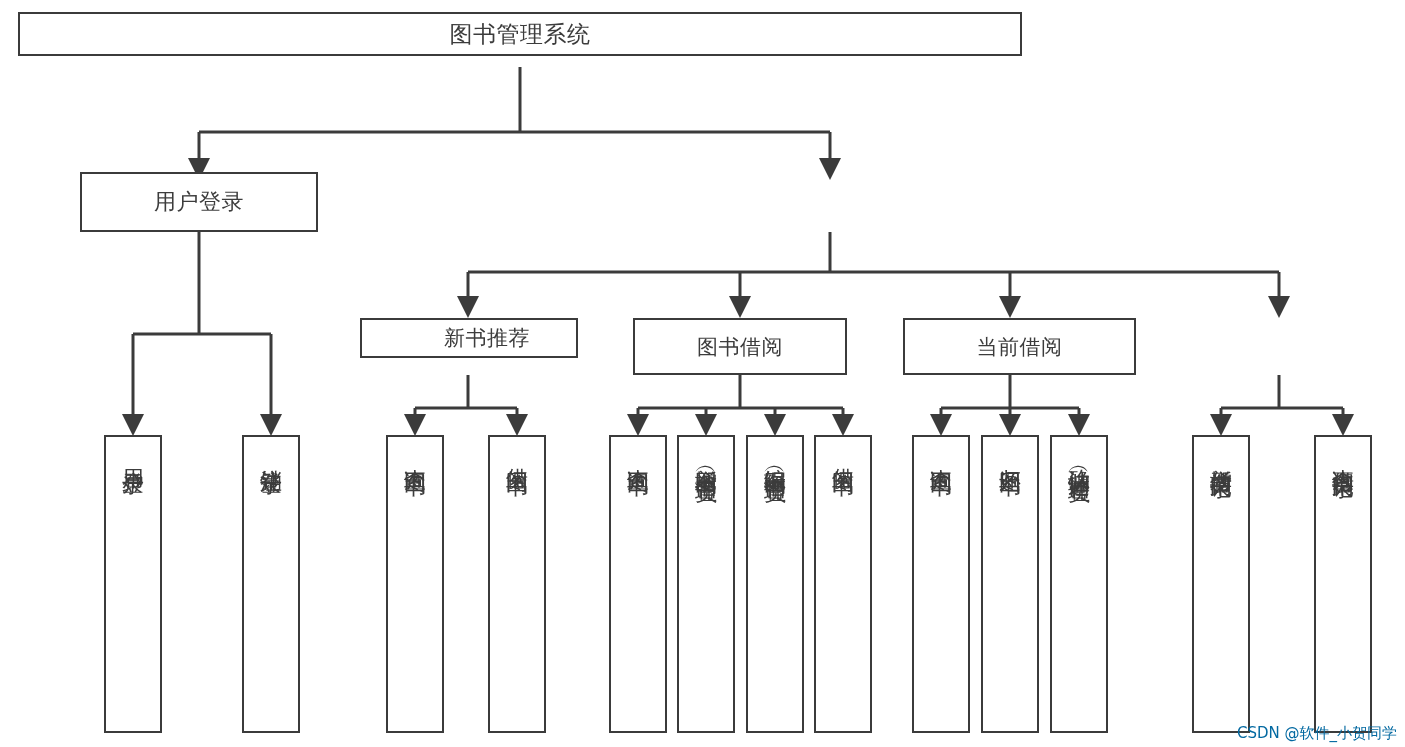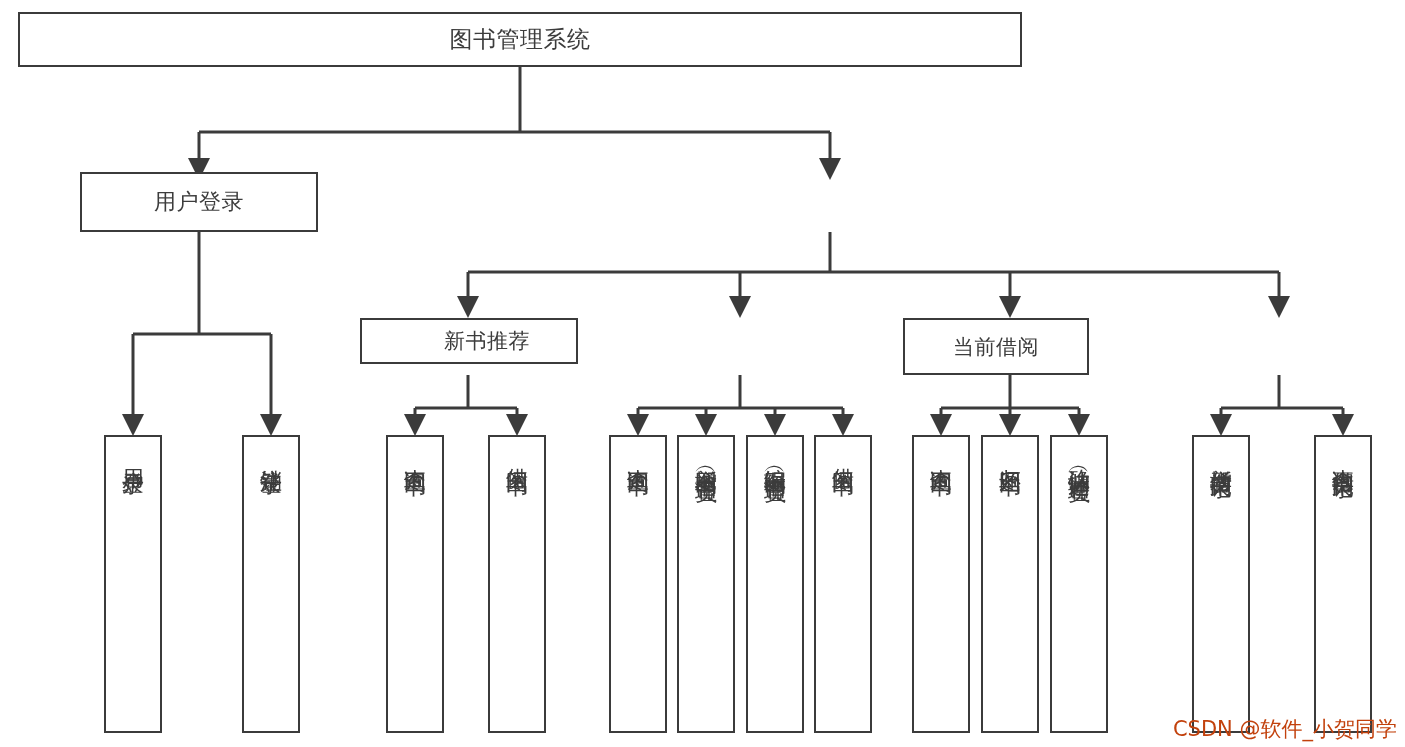--- a/index.html
+++ b/index.html
@@ -56,22 +56,22 @@
     left: 0;
     top: 0;
     width: 1405px;
     height: 747px;
     pointer-events: none;
   }
   .watermark {
     position: absolute;
     right: 8px;
     bottom: 4px;
-    font-size: 21px;
-    color: #c2410c;
+    font-size: 15px;
+    color: #0369a1;
     white-space: nowrap;
     font-family: "DejaVu Sans", "Liberation Sans", sans-serif;
   }
 </style>
 </head>
 <body>
 
 <div id="canvas">
 
   <svg class="edges" viewBox="0 0 1405 747" xmlns="http://www.w3.org/2000/svg">
@@ -146,35 +146,38 @@
 
       <path d="M 930 414 L 952 414 L 941 436 z"></path>
       <path d="M 999 414 L 1021 414 L 1010 436 z"></path>
       <path d="M 1068 414 L 1090 414 L 1079 436 z"></path>
 
       <path d="M 1210 414 L 1232 414 L 1221 436 z"></path>
       <path d="M 1332 414 L 1354 414 L 1343 436 z"></path>
     </g>
   </svg>
 
-  <div class="node root" style="left:18px; top:12px; width:1004px; height:55px;">
+  <div class="node root" style="left:18px; top:12px; width:1004px; height:44px;">
     <span class="node-label">图书管理系统</span>
   </div>
 
   <div class="node level1" style="left:80px; top:172px; width:238px; height:60px;">
     <span class="node-label">用户登录</span>
   </div>
 
 
-  <div class="node level2" style="left:360px; top:318px; width:218px; height:46px;padding-left:36px;">
+  <div class="node level2" style="left:360px; top:318px; width:218px; height:40px;padding-left:36px;">
     <span class="node-label">新书推荐</span>
   </div>
 
-
-  <div class="node level2" style="left:903px; top:318px; width:186px; height:57px;">
+  <div class="node level2" style="left:633px; top:318px; width:214px; height:57px;">
+    <span class="node-label">图书借阅</span>
+  </div>
+
+  <div class="node level2" style="left:903px; top:318px; width:233px; height:57px;">
     <span class="node-label">当前借阅</span>
   </div>
 
 
   <div class="node leaf" style="left:104px; top:435px; width:58px; height:298px;">
     <span class="node-label">用户登录</span>
   </div>
   <div class="node leaf" style="left:242px; top:435px; width:58px; height:298px;">
     <span class="node-label">注销登录</span>
   </div>

